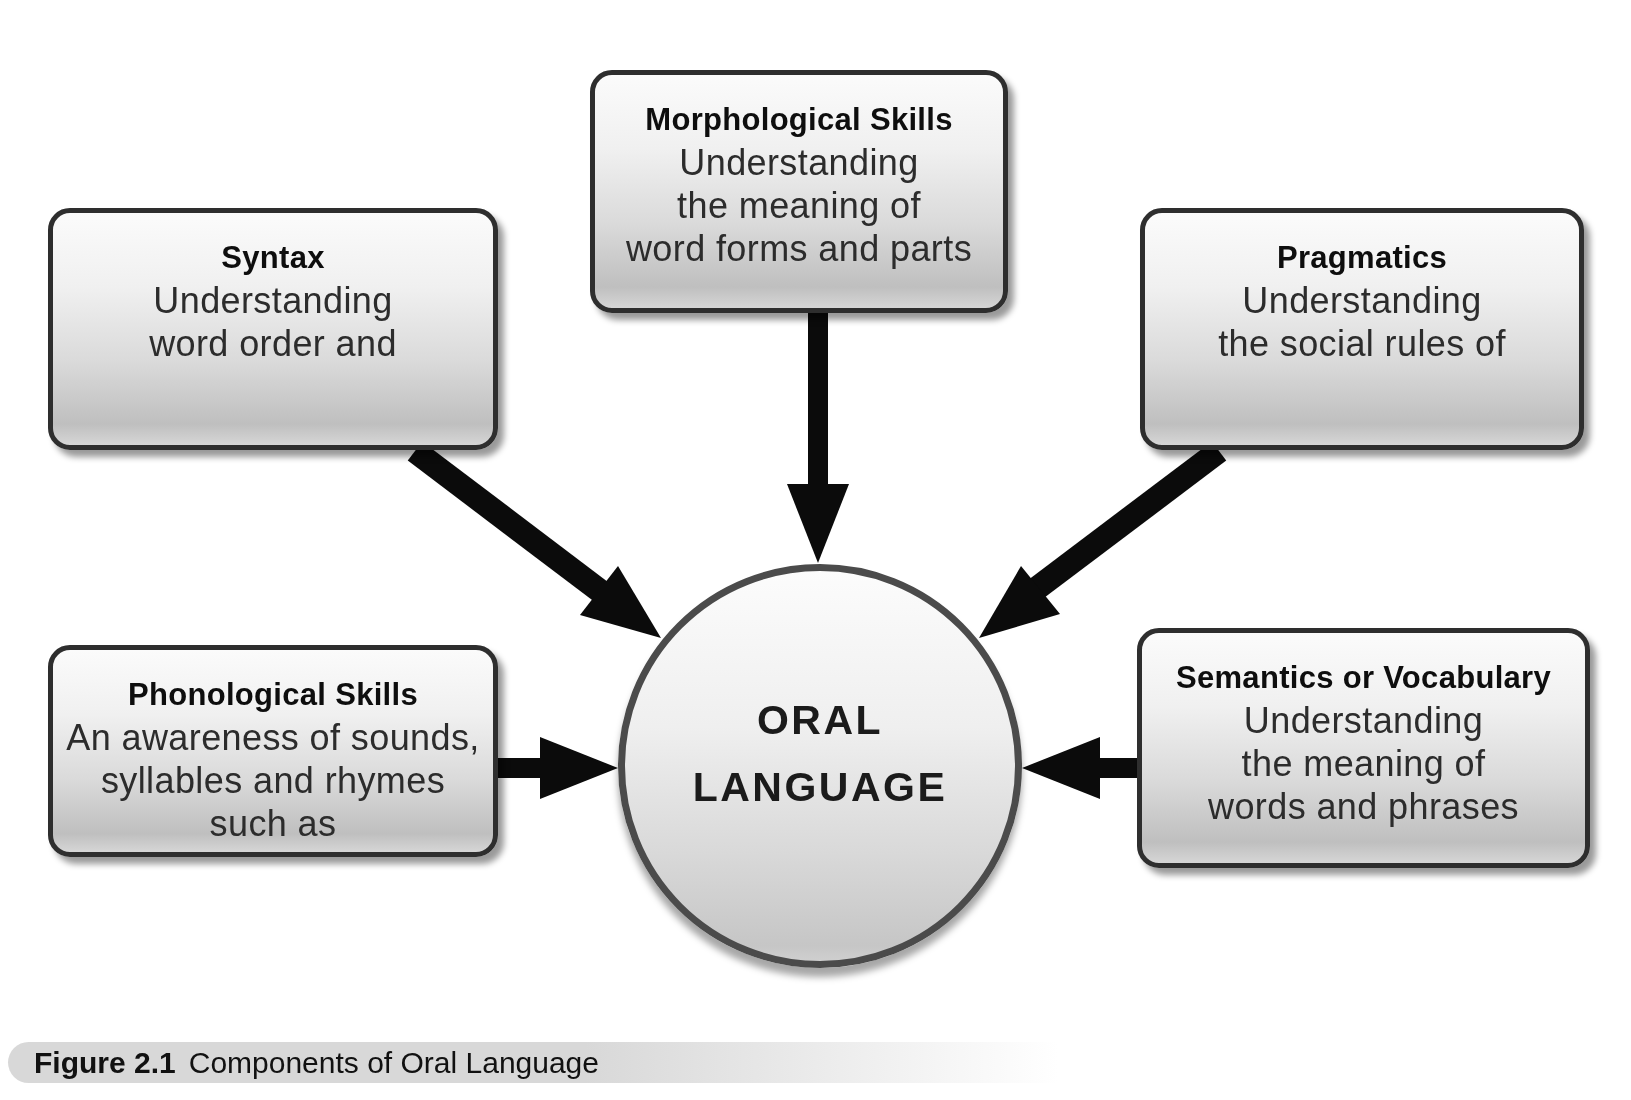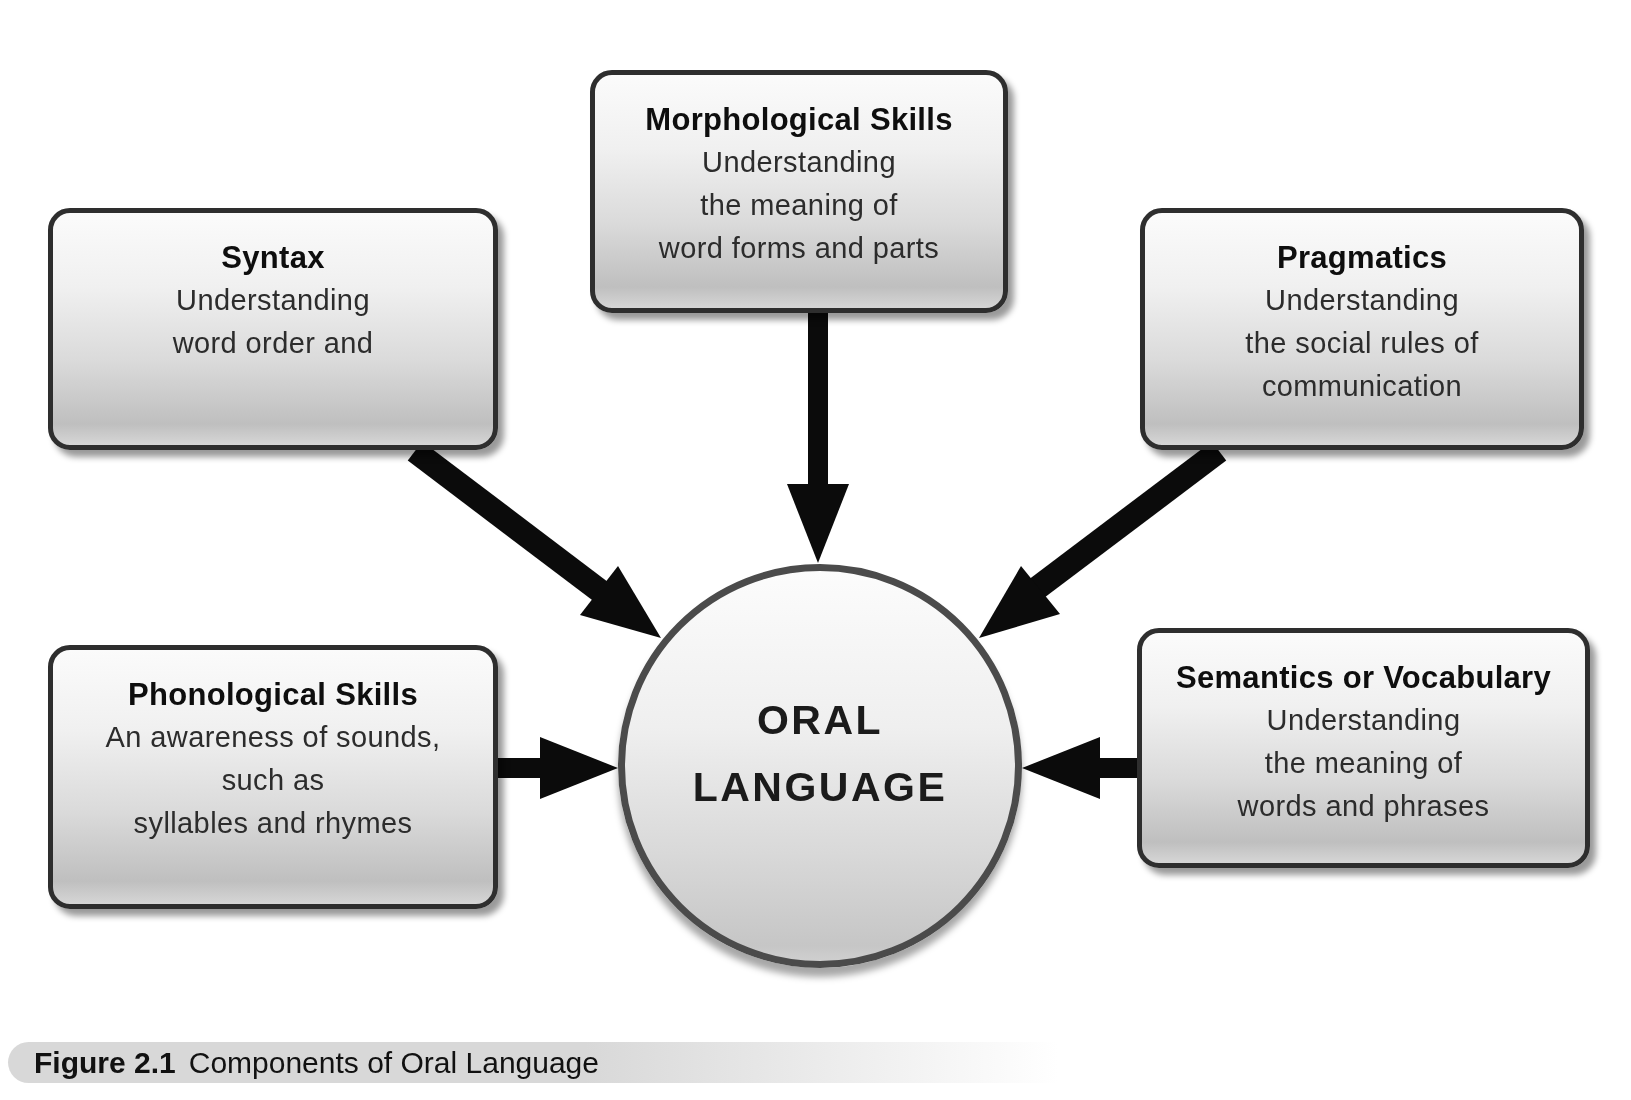--- a/index.html
+++ b/index.html
@@ -69,30 +69,30 @@
     padding-top: 24px;
   }
   .box-title {
     font-size: 31px;
     font-weight: bold;
     line-height: 42px;
     letter-spacing: 0.3px;
     color: var(--color-box-title-text, #0e0e0e);
   }
   .box-line {
-    font-size: 29px;
+    font-size: 36px;
     line-height: 43px;
     letter-spacing: 0.4px;
     color: var(--color-box-body-text, #2c2c2c);
   }
 
   .box-morphological { left: 590px; top: 70px;  width: 418px; height: 243px; }
   .box-syntax        { left: 48px;  top: 208px; width: 450px; height: 242px; }
   .box-pragmatics    { left: 1140px;top: 208px; width: 444px; height: 242px; }
-  .box-phonological  { left: 48px;  top: 645px; width: 450px; height: 264px; }
+  .box-phonological  { left: 48px;  top: 645px; width: 450px; height: 212px; }
   .box-semantics     { left: 1137px;top: 628px; width: 453px; height: 240px; }
 
   .caption {
     position: absolute;
     left: 8px; top: 1042px;
     width: 1050px; height: 41px;
     border-radius: 22px 0 0 22px;
     background: linear-gradient(90deg,
       var(--color-caption-bar, #d8d8d8) 0%,
       var(--color-caption-bar, #d8d8d8) 55%,
@@ -152,28 +152,27 @@
   <div class="box box-syntax">
     <div class="box-title">Syntax</div>
     <div class="box-line">Understanding</div>
     <div class="box-line">word order and</div>
   </div>
 
   <div class="box box-pragmatics">
     <div class="box-title">Pragmatics</div>
     <div class="box-line">Understanding</div>
     <div class="box-line">the social rules of</div>
-    <div class="box-line">communication</div>
   </div>
 
   <div class="box box-phonological">
     <div class="box-title">Phonological Skills</div>
     <div class="box-line">An awareness of sounds,</div>
+    <div class="box-line">syllables and rhymes</div>
     <div class="box-line">such as</div>
-    <div class="box-line">syllables and rhymes</div>
   </div>
 
   <div class="box box-semantics">
     <div class="box-title">Semantics or Vocabulary</div>
     <div class="box-line">Understanding</div>
     <div class="box-line">the meaning of</div>
     <div class="box-line">words and phrases</div>
   </div>
 
   <div class="caption">

